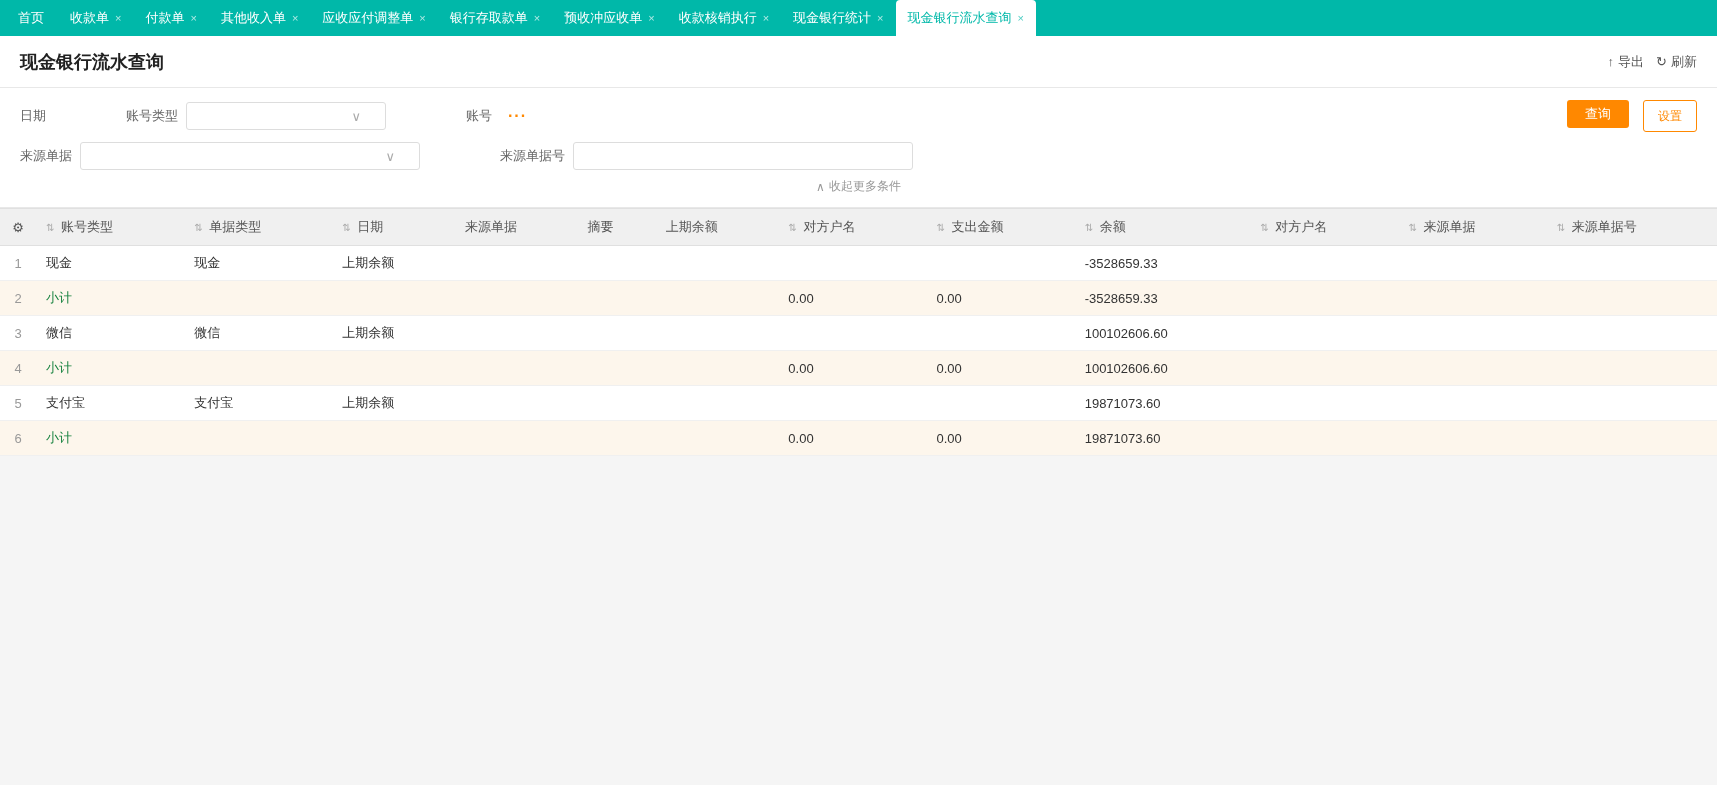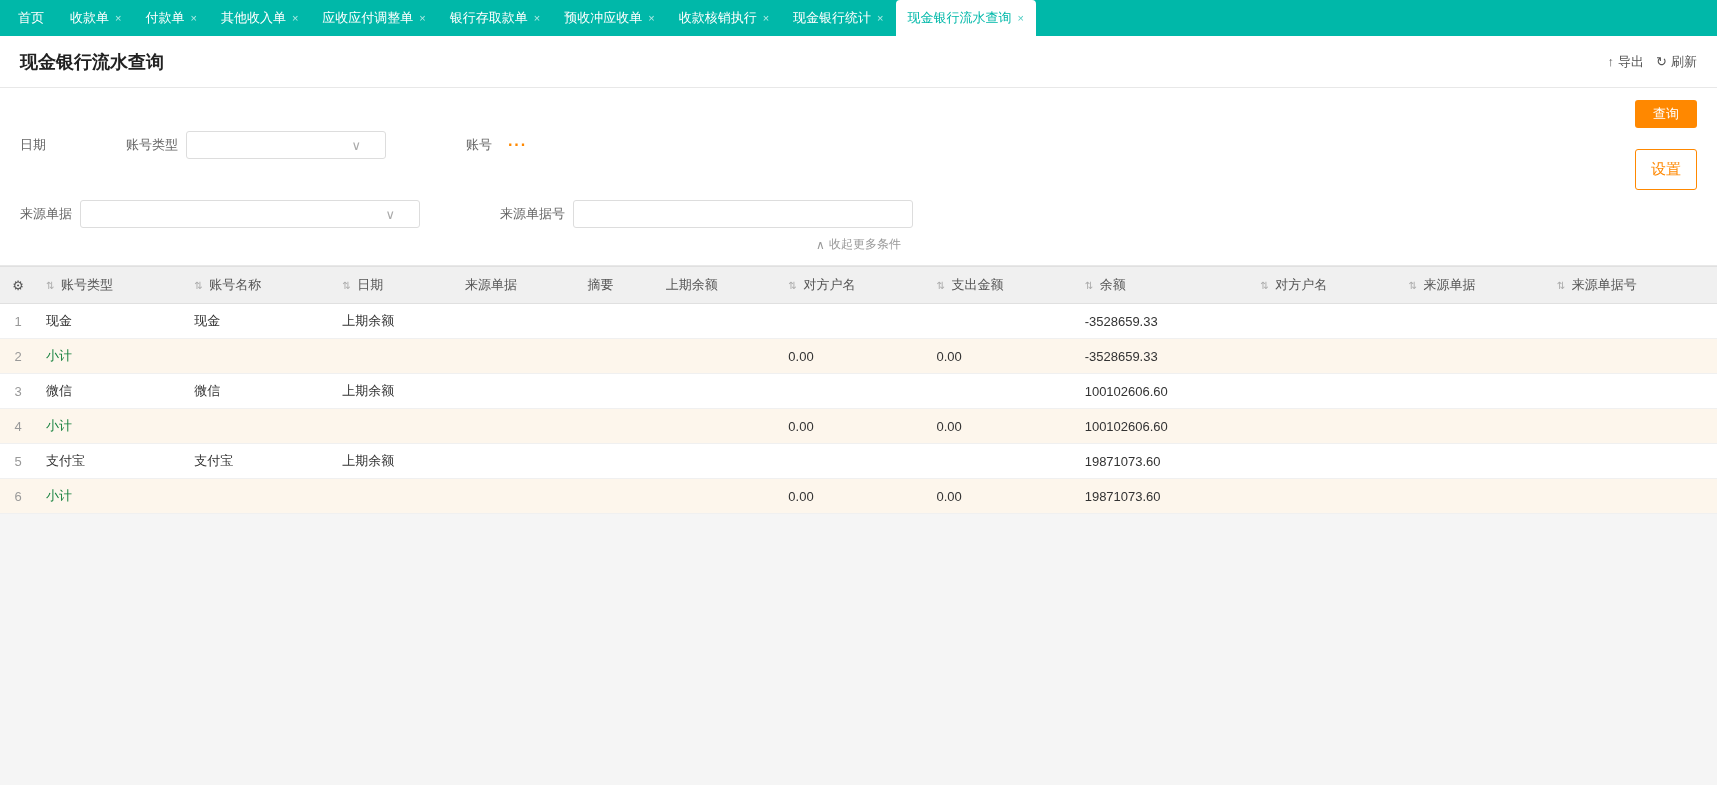--- a/index.html
+++ b/index.html
@@ -159,22 +159,22 @@
       font-size: 13px;
       height: 28px;
     }
     .btn-settings {
       background: #fff;
       color: #ff8800;
       border: 1px solid #ff8800;
       border-radius: 3px;
       padding: 4px 14px;
       cursor: pointer;
-      font-size: 15px;
-      height: 41px;
+      font-size: 12px;
+      height: 32px;
     }
     .collapse-bar {
       display: flex;
       justify-content: center;
       align-items: center;
       gap: 4px;
       color: #999;
       cursor: pointer;
       font-size: 12px;
       margin-top: 4px;
@@ -312,21 +312,21 @@
         <span style="color:#ccc;"></span>
         <span style="color:#aaa;">∨</span>
       </div>
     </div>
 
     <div class="filter-item" style="margin-left: 60px;">
       <span class="filter-label">账号</span>
       <span class="more-dots" style="margin: 0 8px;">···</span>
     </div>
 
-    <div style="margin-left: auto; display: flex; flex-direction: column; gap: 21px;">
+    <div style="margin-left: auto; display: flex; flex-direction: row; gap: 14px;">
       <button class="btn-query">查询</button>
       <button class="btn-settings">设置</button>
     </div>
   </div>
 
   <div class="filter-row-two">
     <div class="filter-item">
       <span class="filter-label">来源单据</span>
       <div class="filter-select" style="min-width:340px;">
         <span style="color:#ccc;"></span>
@@ -349,21 +349,21 @@
   <table>
     <thead>
       <tr>
         <th style="width:36px; text-align:center;">
           <span>⚙</span>
         </th>
         <th class="sortable">
           <span>账号类型</span>
         </th>
         <th class="sortable">
-          <span>账号名称</span>
+          <span>单据类型</span>
         </th>
         <th class="sortable">
           <span>日期</span>
         </th>
         <th>
           <span>来源单据</span>
         </th>
         <th>
           <span>摘要</span>
         </th>

